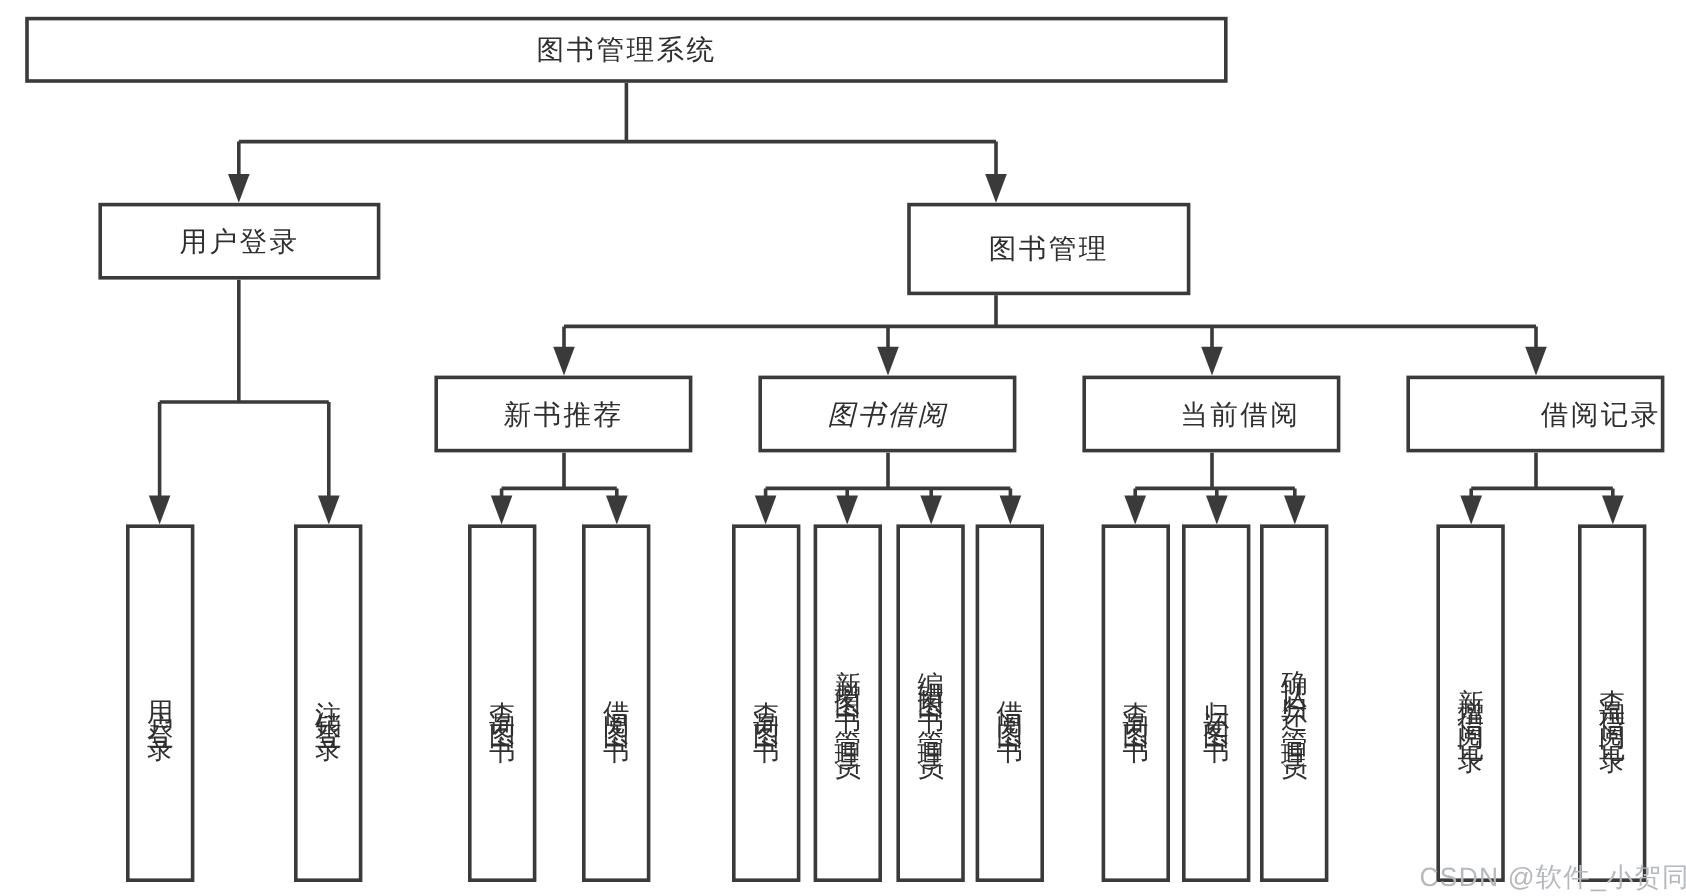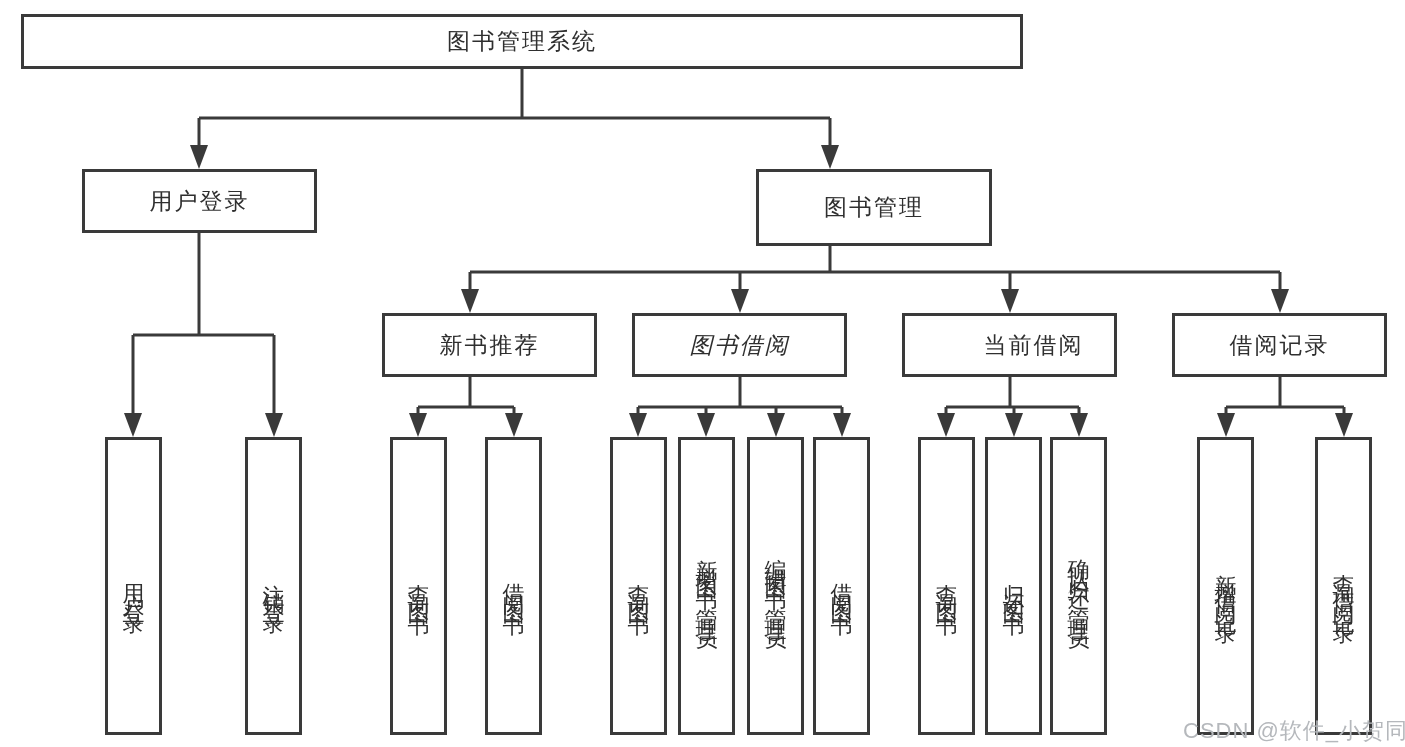--- a/index.html
+++ b/index.html
@@ -63,30 +63,30 @@
     <span>图书管理系统</span>
   </div>
 
   <div class="node h-node" style="left:82px; top:169px; width:235px; height:64px;">
     <span>用户登录</span>
   </div>
   <div class="node h-node" style="left:732px; top:169px; width:236px; height:77px;margin-left:24px;">
     <span>图书管理</span>
   </div>
 
-  <div class="node h-node" style="left:362px; top:313px; width:215px; height:64px;margin-left:20px;">
+  <div class="node h-node" style="left:362px; top:313px; width:215px; height:64px;">
     <span>新书推荐</span>
   </div>
   <div class="node h-node" style="left:632px; top:313px; width:215px; height:64px;font-style:italic;">
     <span>图书借阅</span>
   </div>
   <div class="node h-node" style="left:902px; top:313px; width:215px; height:64px;padding-left:48px;">
     <span>当前借阅</span>
   </div>
-  <div class="node h-node" style="left:1172px; top:313px; width:215px; height:64px;">
+  <div class="node h-node" style="left:1172px; top:313px; width:215px; height:64px;justify-content:flex-end;">
     <span>借阅记录</span>
   </div>
 
   <div class="node v-node" style="left:105px; top:437px; width:57px; height:298px;">
     <span class="vtext">用户登录</span>
   </div>
   <div class="node v-node" style="left:245px; top:437px; width:57px; height:298px;">
     <span class="vtext">注销登录</span>
   </div>
 

